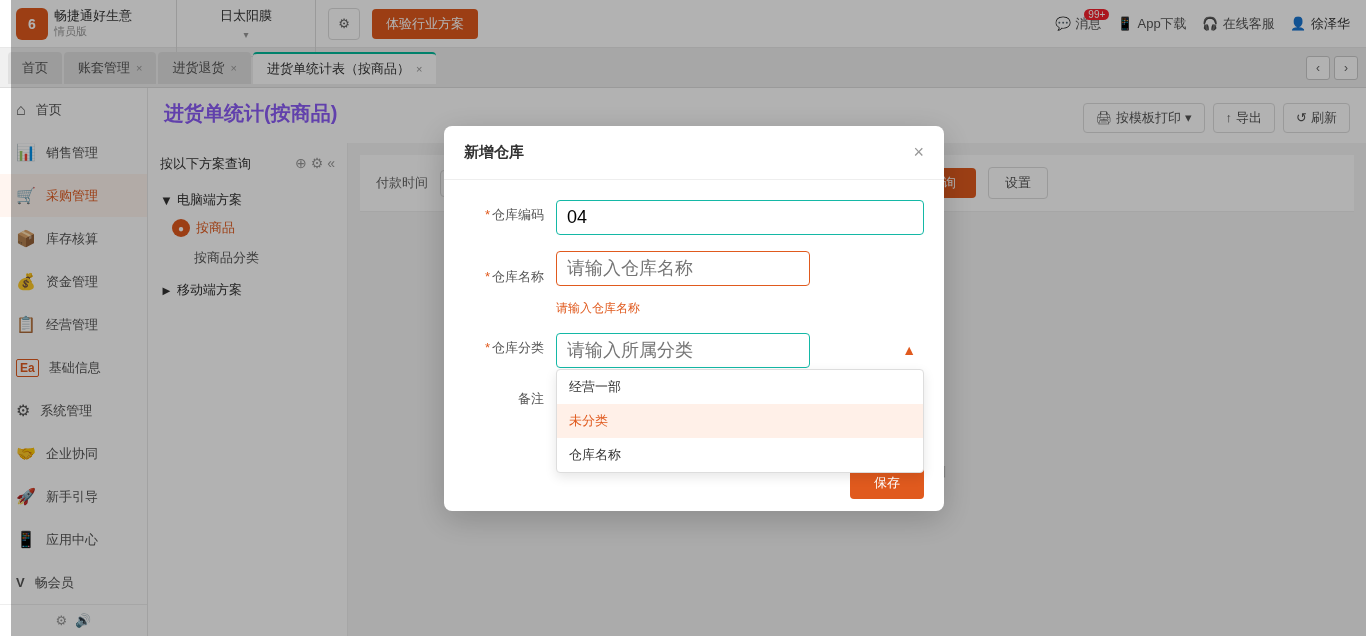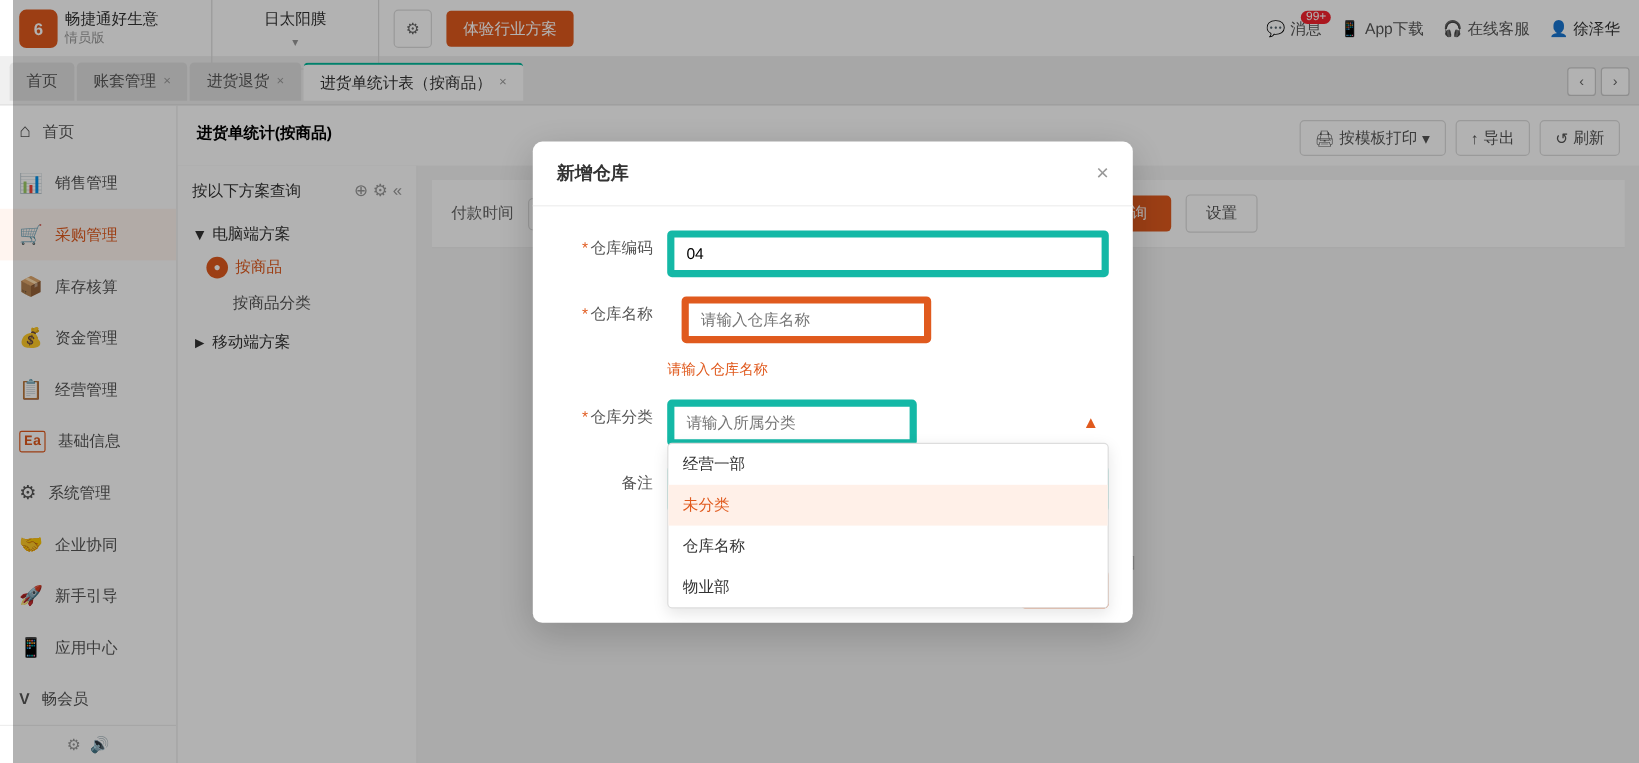--- a/index.html
+++ b/index.html
@@ -130,21 +130,21 @@
       display: flex; flex-direction: column;
       background: #f5f5f5;
       position: relative;
       overflow: hidden;
     }
     .page-header {
       background: #fff;
       padding: 12px 16px 0;
     }
     .page-title {
-      font-size: 13px; color: #000000; font-weight: bold; margin-bottom: 8px;
+      font-size: 20px; color: #8b5cf6; font-weight: bold; margin-bottom: 8px;
     }
     .toolbar-btn {
       display: flex; align-items: center; gap: 4px;
       padding: 5px 12px; border: 1px solid #ddd;
       border-radius: 4px; cursor: pointer; color: #555;
       background: #fff; font-size: 13px;
     }
 
     
     .content-area {
@@ -249,22 +249,22 @@
       margin-bottom: 16px; position: relative;
     }
     .form-label {
       width: 80px; text-align: right;
       font-size: 13px; color: #555;
       padding-top: 6px; white-space: nowrap;
       flex-shrink: 0;
     }
     .required { color: #e05a1e; margin-right: 2px; }
     .form-input {
-      flex: 1; border: 6px solid #14b8a6; border-radius: 4px;
-      padding: 6px 10px; font-size: 13px; outline: none;
+      flex: 1; border: 1px solid #14b8a6; border-radius: 4px;
+      padding: 6px 10px; font-size: 18px; outline: none;
     }
     .form-input.error { border-color: #e05a1e; }
     .form-input-wrapper { flex: 1; position: relative; }
     .dropdown-container {
       position: absolute; top: 36px; left: 0; right: 0;
       background: #fff;
       border: 1px solid #ddd;
       border-radius: 4px;
       box-shadow: 0 4px 12px rgba(0,0,0,0.1);
       z-index: 100;
@@ -371,21 +371,21 @@
     </div>
     <div class="sidebar-item">
       <span class="icon">💰</span>
       <span class="label">资金管理</span>
     </div>
     <div class="sidebar-item">
       <span class="icon">📋</span>
       <span class="label">经营管理</span>
     </div>
     <div class="sidebar-item">
-      <span class="icon" style="font-size:12px;font-weight:bold;color:#e05a1e;border:1px solid #e05a1e;padding:1px 3px;border-radius:2px;font-family:Liberation Mono, monospace;">Ea</span>
+      <span class="icon" style="font-size:12px;font-weight:bold;color:#e05a1e;border:1px solid #e05a1e;padding:1px 3px;border-radius:2px;">Ea</span>
       <span class="label">基础信息</span>
     </div>
     <div class="sidebar-item">
       <span class="icon">⚙</span>
       <span class="label">系统管理</span>
     </div>
     <div class="sidebar-item">
       <span class="icon">🤝</span>
       <span class="label">企业协同</span>
     </div>
@@ -498,21 +498,21 @@
     <div class="modal-body">
 
       <div class="form-row">
         <label class="form-label">
           <span class="required">*</span><span>仓库编码</span>
         </label>
         <input class="form-input" type="text" value="04" style="">
       </div>
 
       <div class="form-row" style="flex-direction:column;">
-        <div style="display:flex;align-items:flex-start;gap:24px;width:100%;">
+        <div style="display:flex;align-items:flex-end;gap:12px;width:100%;">
           <label class="form-label">
             <span class="required">*</span><span>仓库名称</span>
           </label>
           <div class="form-input-wrapper">
             <input class="form-input error" type="text" placeholder="请输入仓库名称" style="">
           </div>
         </div>
         <div style="padding-left:92px;margin-top:2px;">
           <span style="color:#e05a1e;font-size:12px;">请输入仓库名称</span>
         </div>
@@ -523,21 +523,20 @@
           <span class="required">*</span><span>仓库分类</span>
         </label>
         <div class="form-input-wrapper" style="position:relative;">
           <input class="form-input" type="text" placeholder="请输入所属分类" style="">
           <span class="dropdown-arrow">▲</span>
           
           <div class="dropdown-container">
             <div class="dropdown-item">经营一部</div>
             <div class="dropdown-item selected">未分类</div>
             <div class="dropdown-item">仓库名称</div>
-            <div class="dropdown-item">物业部</div>
           </div>
         </div>
       </div>
 
       <div class="form-row">
         <label class="form-label">
           <span>备注</span>
         </label>
         <input class="form-input" type="text" style="">
       </div>

